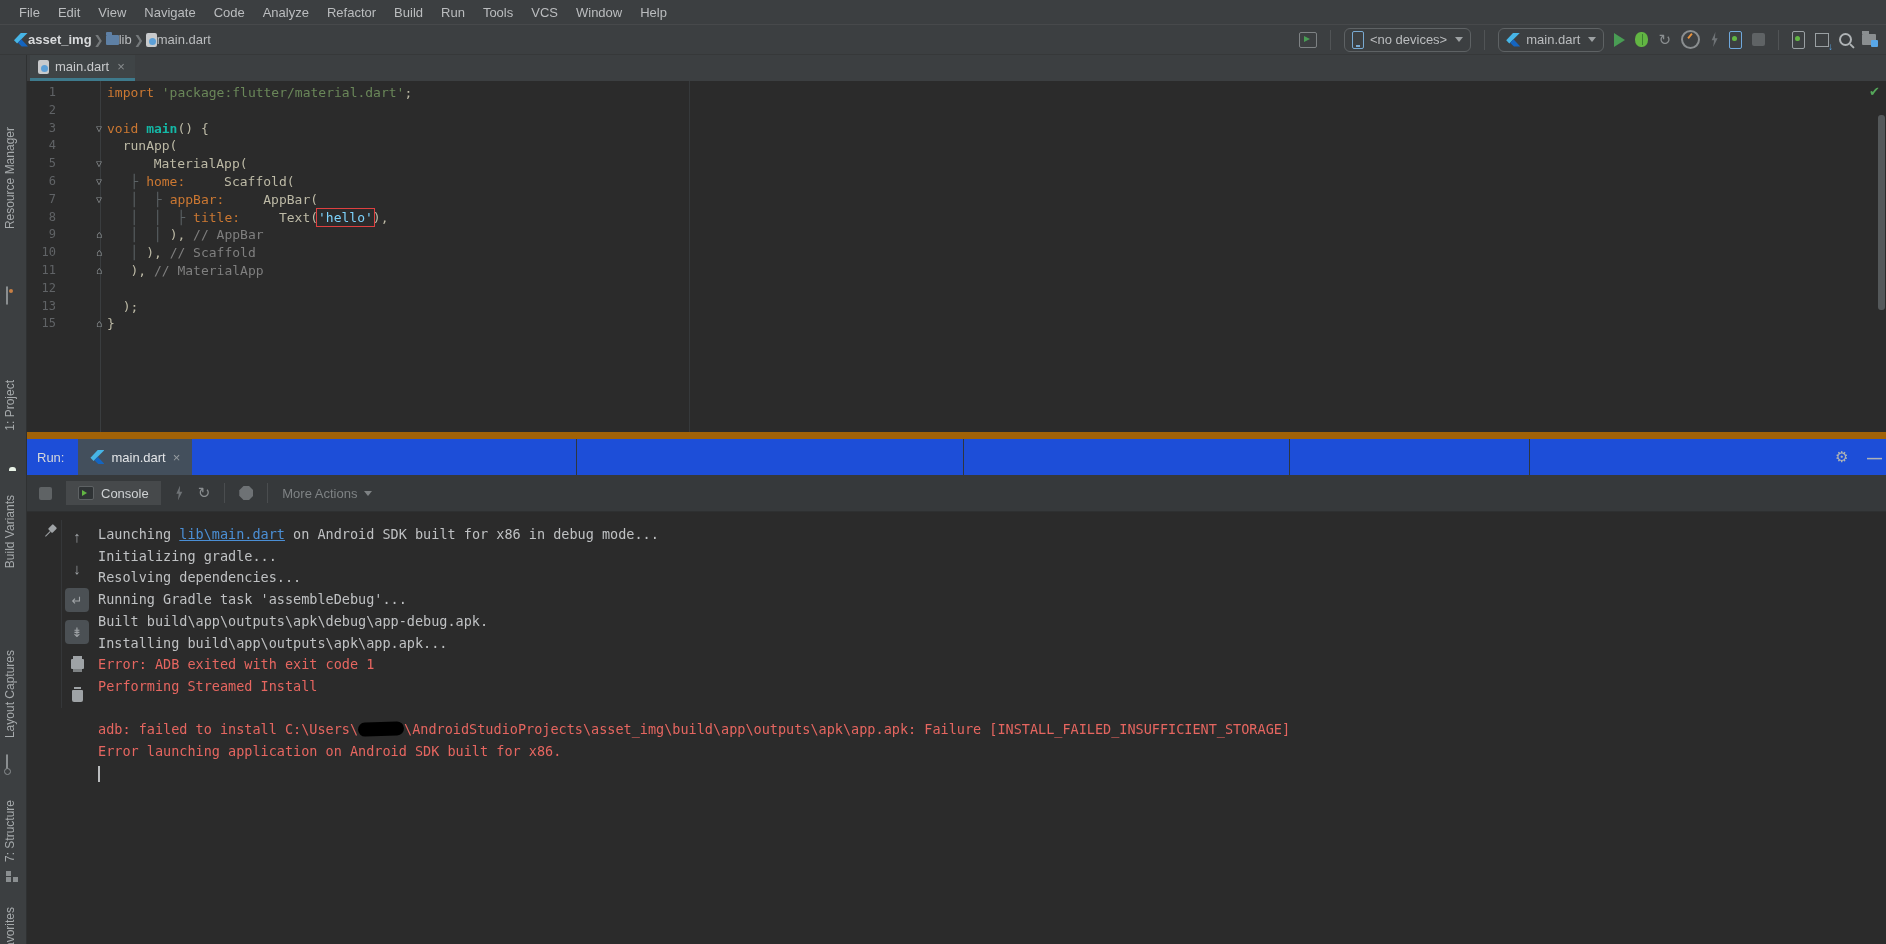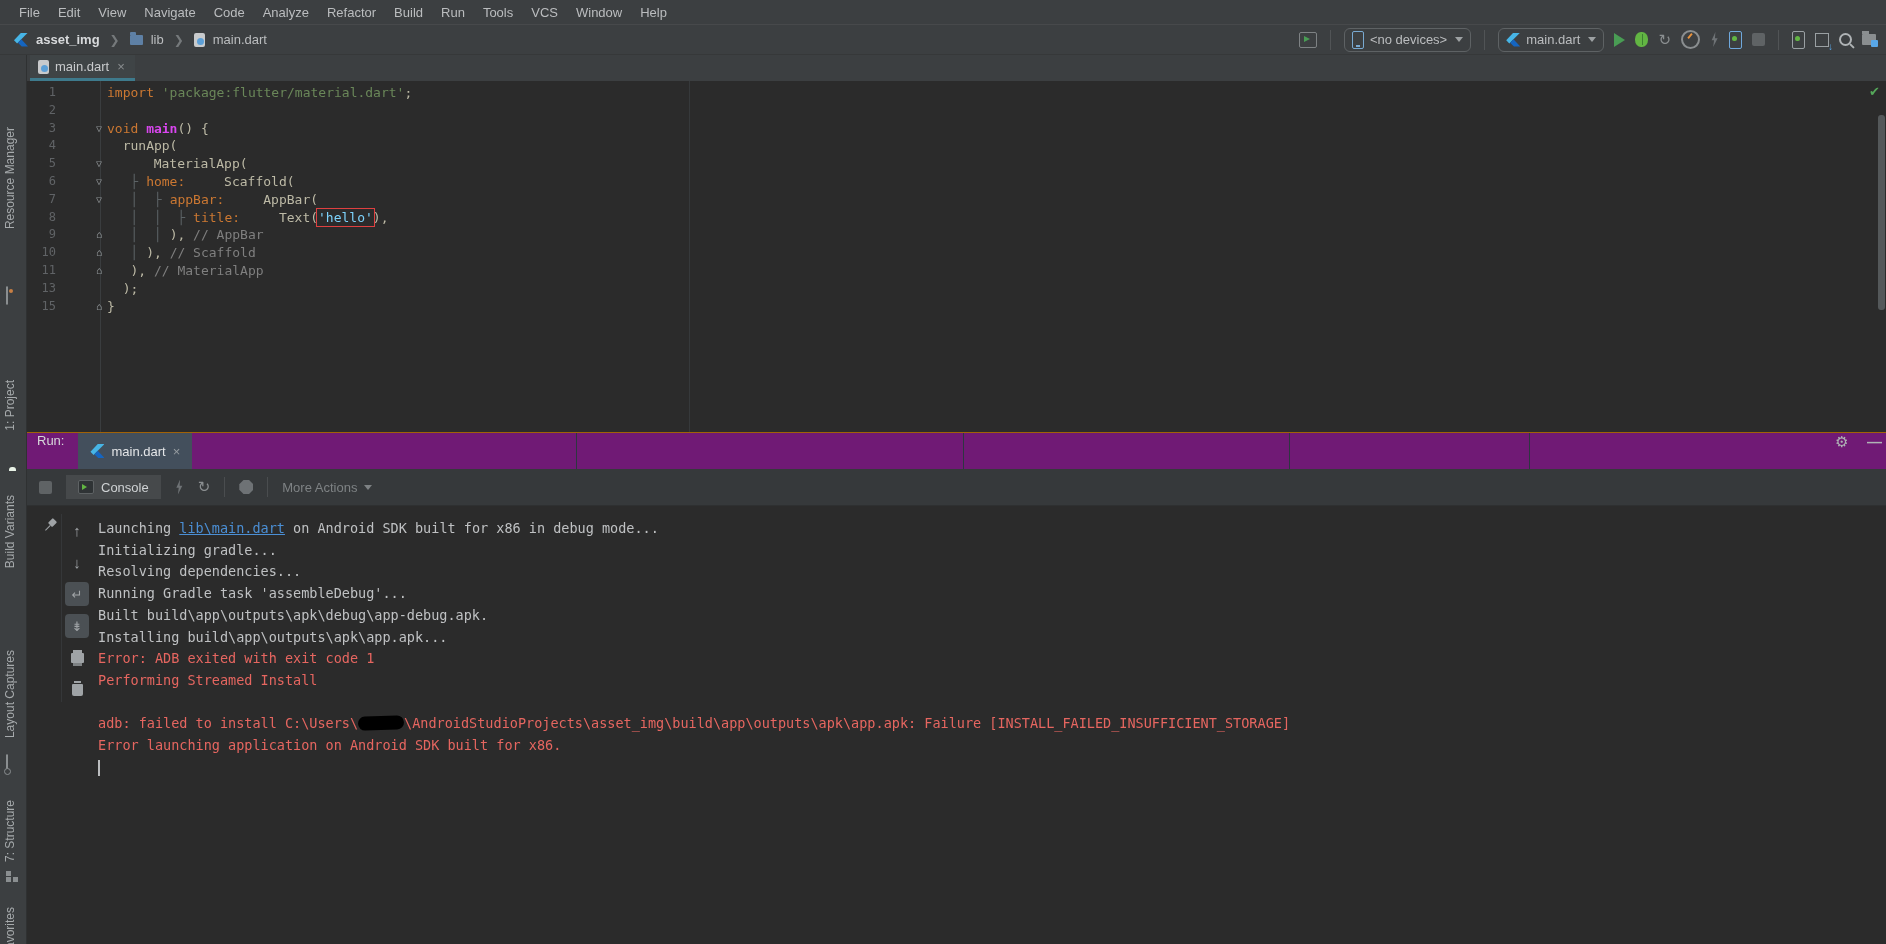--- a/index.html
+++ b/index.html
@@ -5,21 +5,21 @@
   html,body{margin:0;padding:0;}
   body{width:1886px;height:944px;background:#2B2B2B;font-family:"Liberation Sans",sans-serif;
        overflow:hidden;position:relative;color:#BBBDBF;-webkit-font-smoothing:antialiased;}
   
   #menubar{height:24px;background:#3C3F41;display:flex;align-items:center;padding-left:10px;
            border-bottom:1px solid #47494B;}
   .menu-item{padding:0 9px;font-size:13px;color:#BBBDBF;line-height:23px;cursor:default;}
   
   #navbar{height:29px;background:#3C3F41;display:flex;align-items:center;padding:0 10px 0 14px;
           border-bottom:1px solid #363839;}
-  .crumb{display:flex;align-items:center;gap:8px;font-size:13px;}
+  .crumb{display:flex;align-items:center;gap:0;font-size:13px;}
   .crumb .proj{font-weight:bold;color:#D8DADC;}
   .crumb .sep{color:#75797B;font-size:12px;margin:0 2px;}
   .spacer{flex:1;}
   .tb{display:flex;align-items:center;gap:10px;}
   .tb-sep{width:1px;height:20px;background:#515456;margin:0 3px;}
   .combo{display:flex;align-items:center;gap:6px;border:1px solid #5E6264;border-radius:6px;
          height:22px;padding:0 7px;font-size:13px;color:#BBBDBF;}
   .chev{width:0;height:0;border-left:4px solid transparent;border-right:4px solid transparent;
         border-top:5px solid #9DA1A3;margin-left:2px;}
   
@@ -82,27 +82,27 @@
   .code-line{position:relative;height:17.8px;line-height:17.8px;white-space:pre;
       font-family:"DejaVu Sans Mono",monospace;font-size:13px;padding-left:80px;}
   .code-line .ln{position:absolute;left:0;width:29px;text-align:right;color:#606366;font-size:12px;
       font-family:"DejaVu Sans Mono",monospace;}
   .code-line .fold{position:absolute;left:89px;width:16px;text-align:center;color:#8C9193;font-size:10px;
       left:64px;cursor:pointer;}
   .seg-kw{color:#CC7832;}  .seg-prm{color:#CC7832;}
   .seg-str{color:#6A8759;}
   .seg-strbox{color:#7dd3fc;outline:1.5px solid #DE4040;outline-offset:1px;}
   .seg-cls{color:#BDBAA6;padding-left:31px;} .seg-pln{color:#BDBAA6;}
-  .seg-fn{color:#d946ef;font-weight:bold;}
+  .seg-fn{color:#14b8a6;font-weight:bold;}
   .seg-cmt{color:#7F7F7F;} .seg-guide{color:#5C6366;}
   #editor .vcheck{position:absolute;right:6px;top:3px;color:#55A85A;font-size:13px;}
   #editor .sbthumb{position:absolute;right:1px;top:34px;width:7px;height:195px;background:#54585A;border-radius:3px;}
   
-  #runbar{height:36px;background:#701a75;display:flex;position:relative;
-      border-top:1px solid #a16207;font-size:13px;}
+  #runbar{height:36px;background:#1d4ed8;display:flex;align-items:center;position:relative;
+      border-top:7px solid #a16207;font-size:13px;}
   #runbar .rsep{position:absolute;top:0;bottom:0;width:1px;background:#2E3640;}
   .runlabel{margin-left:10px;color:#D6D8DA;}
   .rtab{display:flex;align-items:center;gap:7px;height:36px;padding:0 12px;margin-left:14px;background:#434F5C;
       color:#E4E6E8;}
   .rtab .close{color:#979DA1;}
   .gear{color:#AFB3B5;font-size:15px;}
   .minim{color:#AFB3B5;font-size:15px;font-weight:bold;}
   
   #conbar{height:36px;background:#36393B;display:flex;align-items:center;gap:14px;padding-left:8px;
       border-bottom:1px solid #2E3031;font-size:13px;}
@@ -246,20 +246,21 @@
           <div class="code-line"><span class="ln">2</span></div>
           <div class="code-line"><span class="ln">3</span><span class="fold">▽</span><span class="seg-kw">void </span><span class="seg-fn">main</span><span class="seg-pln">() {</span></div>
           <div class="code-line"><span class="ln">4</span><span class="seg-pln">  runApp(</span></div>
           <div class="code-line"><span class="ln">5</span><span class="fold">▽</span><span class="seg-pln">  </span><span class="seg-cls">MaterialApp</span><span class="seg-pln">(</span></div>
           <div class="code-line"><span class="ln">6</span><span class="fold">▽</span><span class="seg-pln">   </span><span class="seg-guide">├ </span><span class="seg-prm">home: </span><span class="seg-cls">Scaffold</span><span class="seg-pln">(</span></div>
           <div class="code-line"><span class="ln">7</span><span class="fold">▽</span><span class="seg-pln">   </span><span class="seg-guide">│  ├ </span><span class="seg-prm">appBar: </span><span class="seg-cls">AppBar</span><span class="seg-pln">(</span></div>
           <div class="code-line"><span class="ln">8</span><span class="seg-pln">   </span><span class="seg-guide">│  │  ├ </span><span class="seg-prm">title: </span><span class="seg-cls">Text</span><span class="seg-pln">(</span><span class="seg-strbox">'hello'</span><span class="seg-pln">),</span></div>
           <div class="code-line"><span class="ln">9</span><span class="fold">⌂</span><span class="seg-pln">   </span><span class="seg-guide">│  │ </span><span class="seg-pln">), </span><span class="seg-cmt">// AppBar</span></div>
           <div class="code-line"><span class="ln">10</span><span class="fold">⌂</span><span class="seg-pln">   </span><span class="seg-guide">│ </span><span class="seg-pln">), </span><span class="seg-cmt">// Scaffold</span></div>
           <div class="code-line"><span class="ln">11</span><span class="fold">⌂</span><span class="seg-pln">   </span><span class="seg-pln">), </span><span class="seg-cmt">// MaterialApp</span></div>
+          <div class="code-line"><span class="ln">12</span></div>
           <div class="code-line"><span class="ln">13</span><span class="seg-pln">  );</span></div>
           <div class="code-line"><span class="ln">15</span><span class="fold">⌂</span><span class="seg-pln">}</span></div>
         </div>
       <span class="vcheck">✔</span>
       <div class="sbthumb"></div>
     </div>
 
     <div id="runbar">
       <span class="runlabel">Run:</span>
       <div class="rtab">

